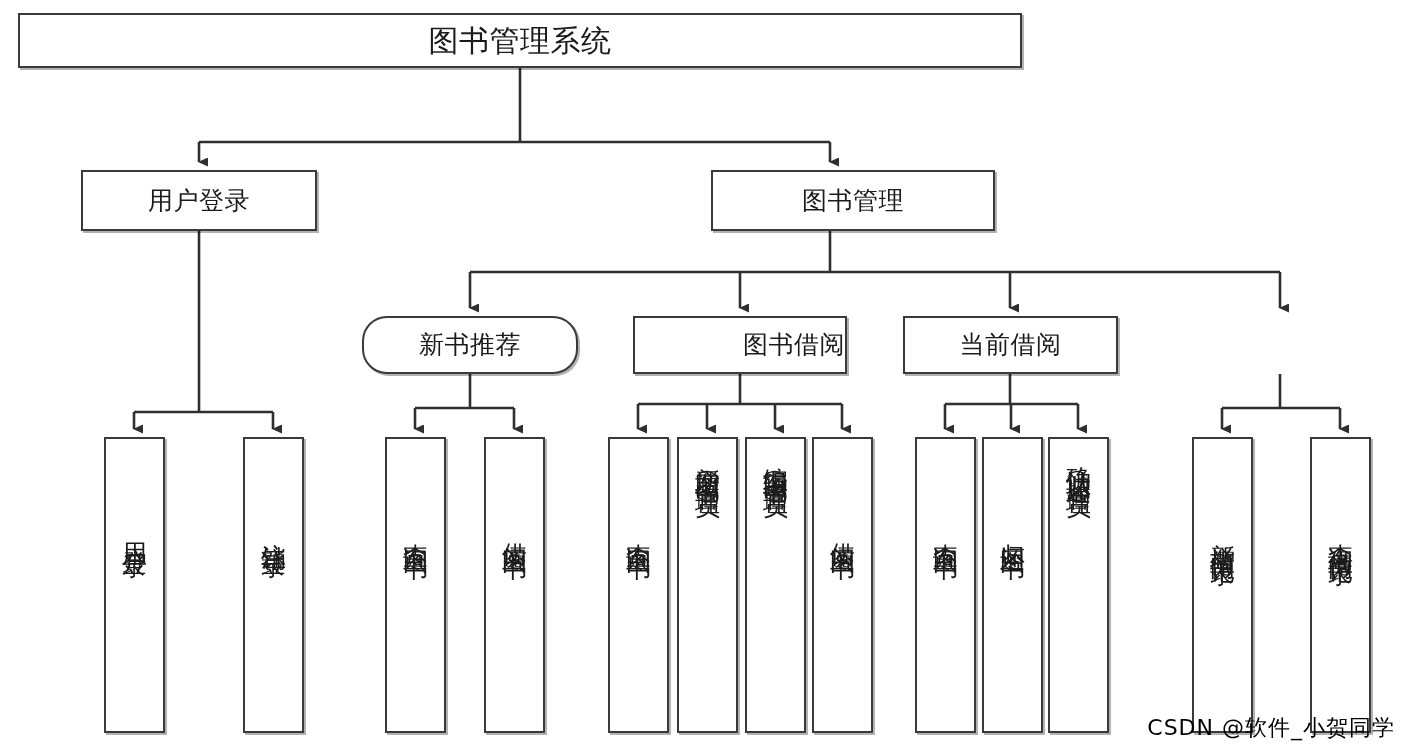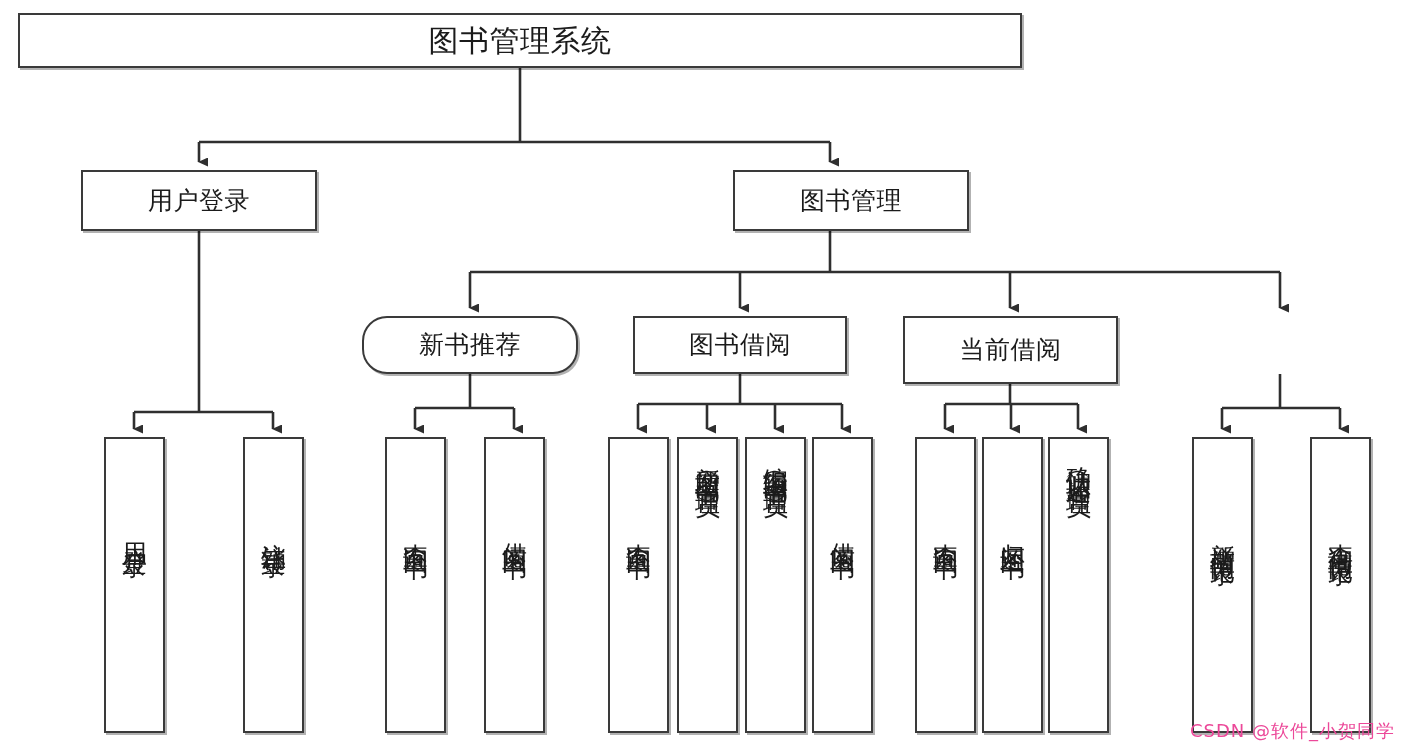--- a/index.html
+++ b/index.html
@@ -48,22 +48,22 @@
     letter-spacing:4px;
     white-space:nowrap;
   }
   .node.v.mid .lbl{margin-top:84px;}
   .node.v.topal .lbl{margin-top:8px;}
 
   .watermark{
     position:absolute;
     right:10px;
     bottom:4px;
-    font-size:18px;
-    color:#ec4899;
+    font-size:22px;
+    color:#000000;
     letter-spacing:1px;
     white-space:nowrap;
     pointer-events:none;
   }
 </style>
 </head>
 <body>
 
 <div id="canvas">
 
@@ -117,31 +117,31 @@
     </g>
   </svg>
 
   <div class="node h root" style="left:18px;top:13px;width:1004px;height:55px;">
     <span class="lbl">图书管理系统</span>
   </div>
 
   <div class="node h" style="left:81px;top:170px;width:236px;height:61px;">
     <span class="lbl">用户登录</span>
   </div>
-  <div class="node h" style="left:711px;top:170px;width:236px;height:61px;margin-left:22px;">
+  <div class="node h" style="left:711px;top:170px;width:284px;height:61px;">
     <span class="lbl">图书管理</span>
   </div>
 
   <div class="node h" style="left:362px;top:316px;width:216px;height:58px;border-radius:25px;">
     <span class="lbl">新书推荐</span>
   </div>
-  <div class="node h" style="left:633px;top:316px;width:214px;height:58px;">
+  <div class="node h" style="left:633px;top:316px;width:214px;height:58px;justify-content:flex-end;">
     <span class="lbl">图书借阅</span>
   </div>
-  <div class="node h" style="left:903px;top:316px;width:215px;height:68px;">
+  <div class="node h" style="left:903px;top:316px;width:215px;height:58px;">
     <span class="lbl">当前借阅</span>
   </div>
 
   <div class="node v mid" style="left:104px;top:437px;width:61px;height:296px;">
     <span class="lbl">用户登录</span>
   </div>
   <div class="node v mid" style="left:243px;top:437px;width:61px;height:296px;">
     <span class="lbl">注销登录</span>
   </div>
 

